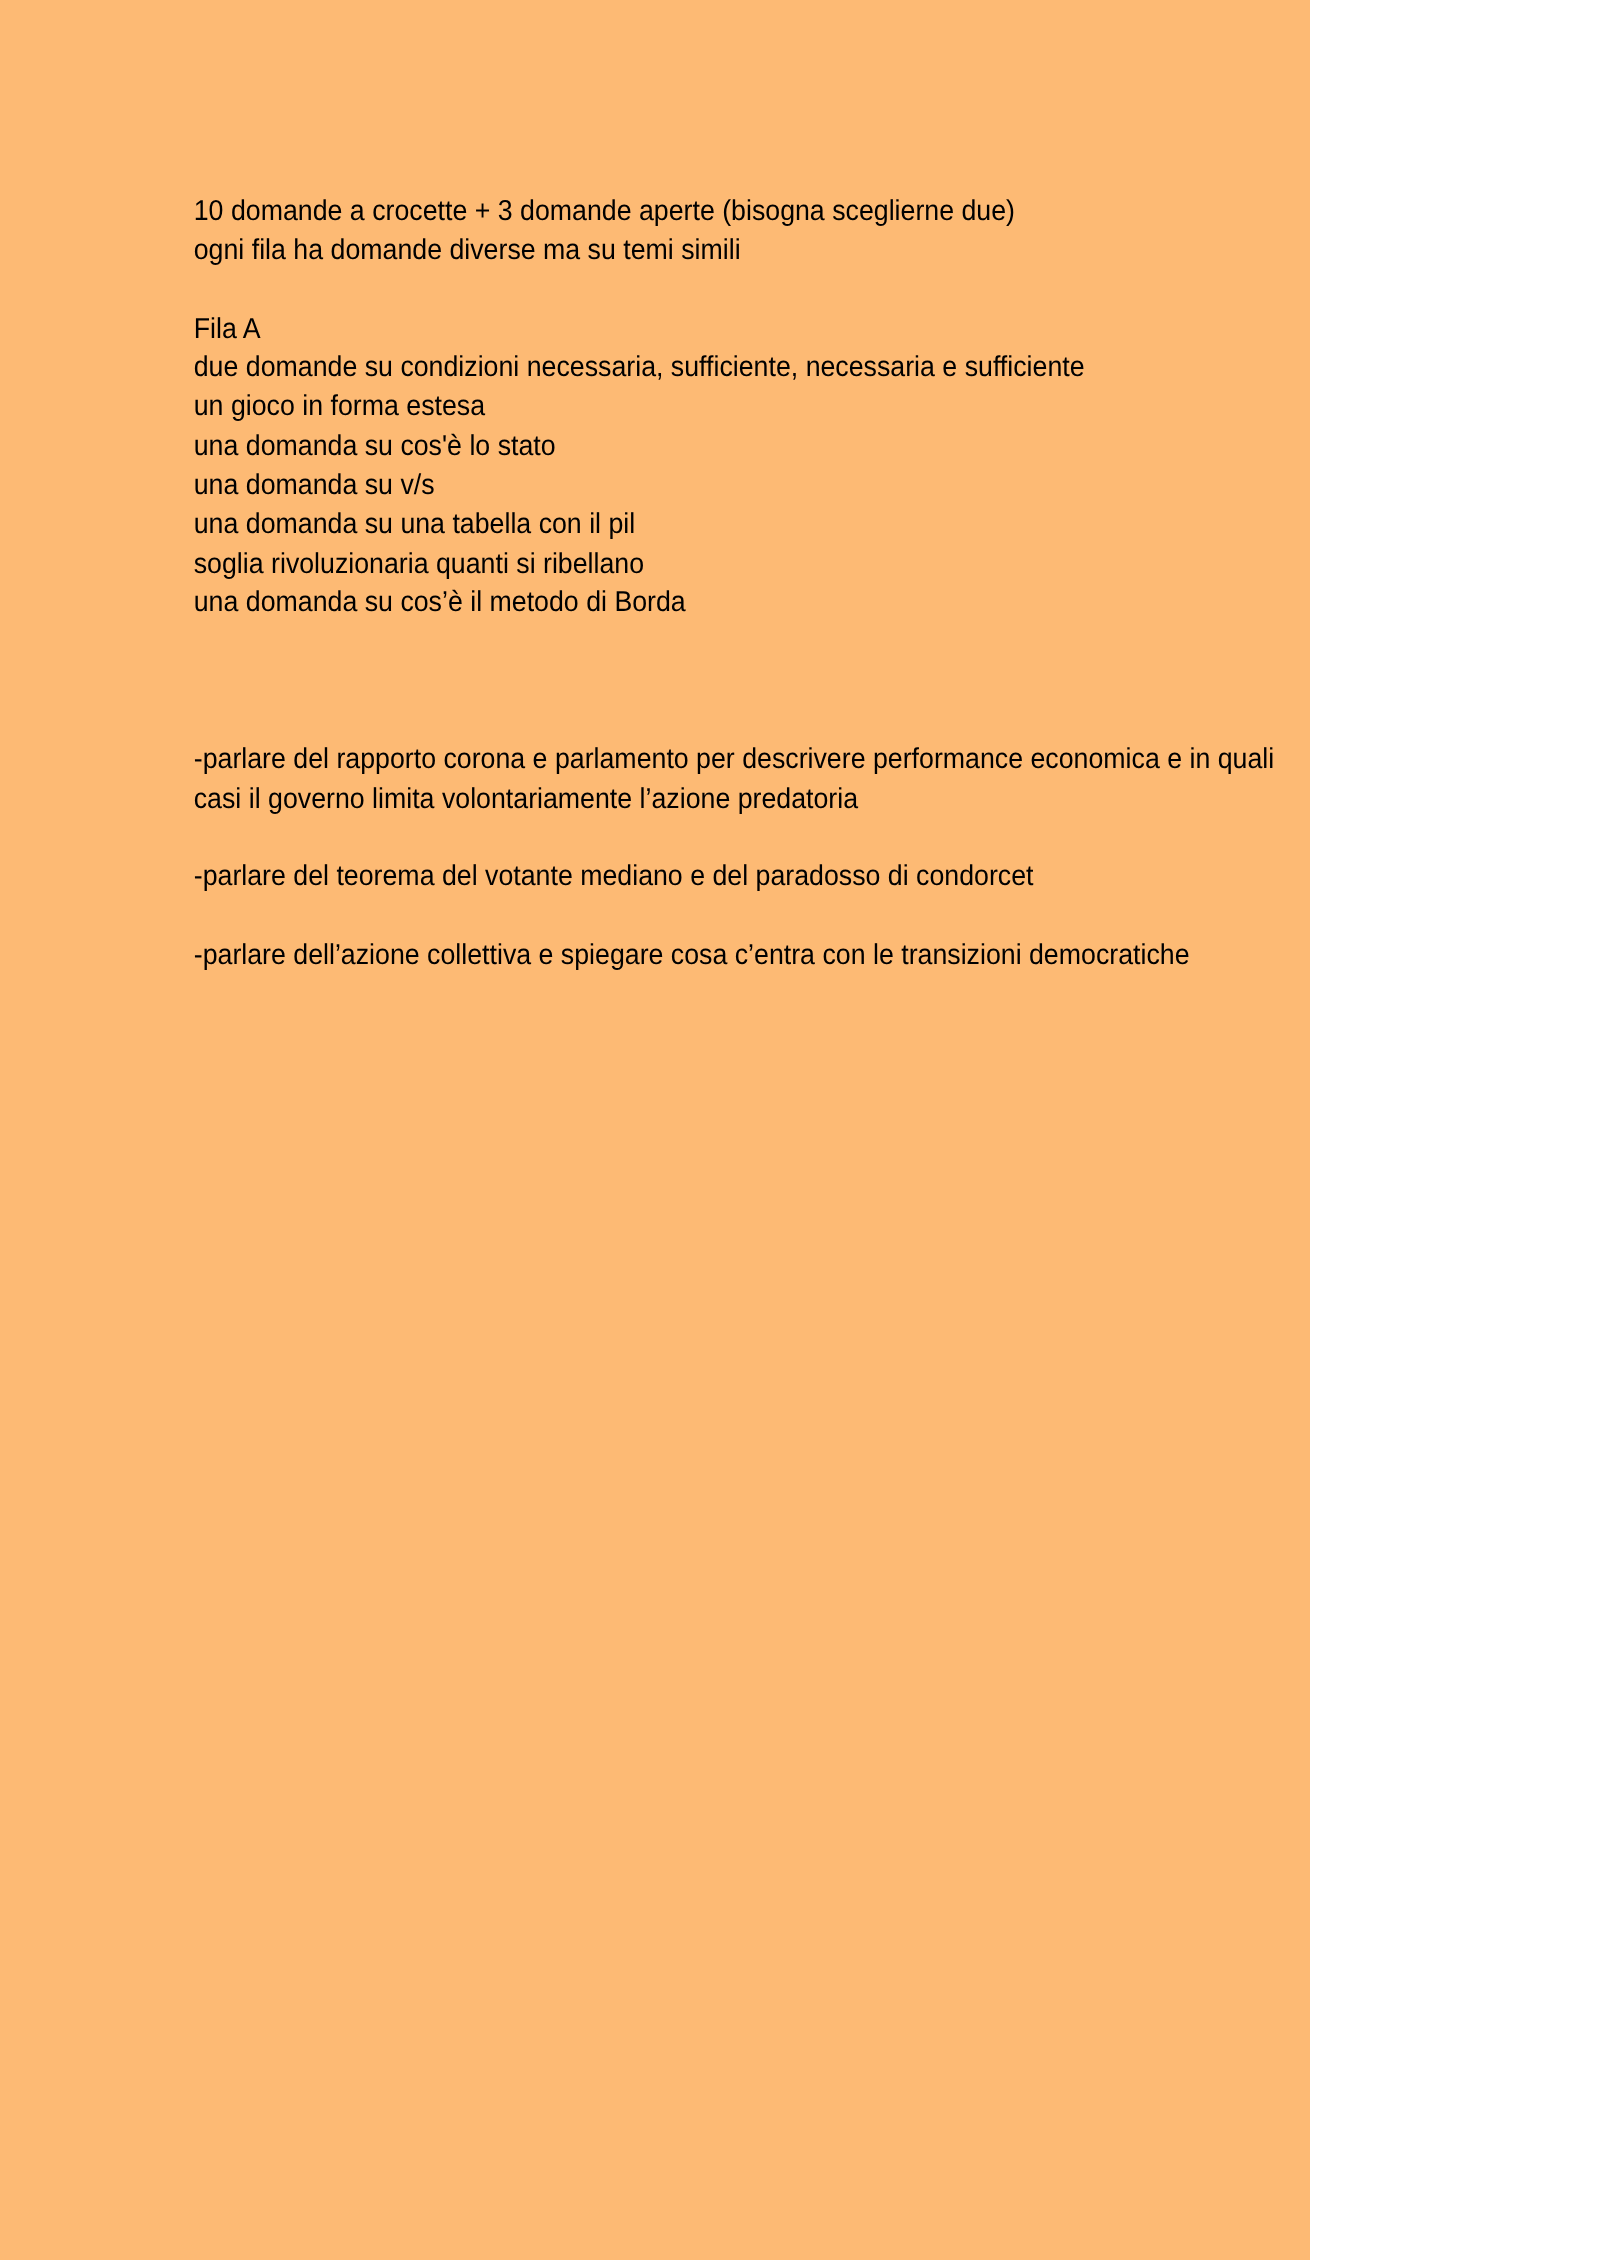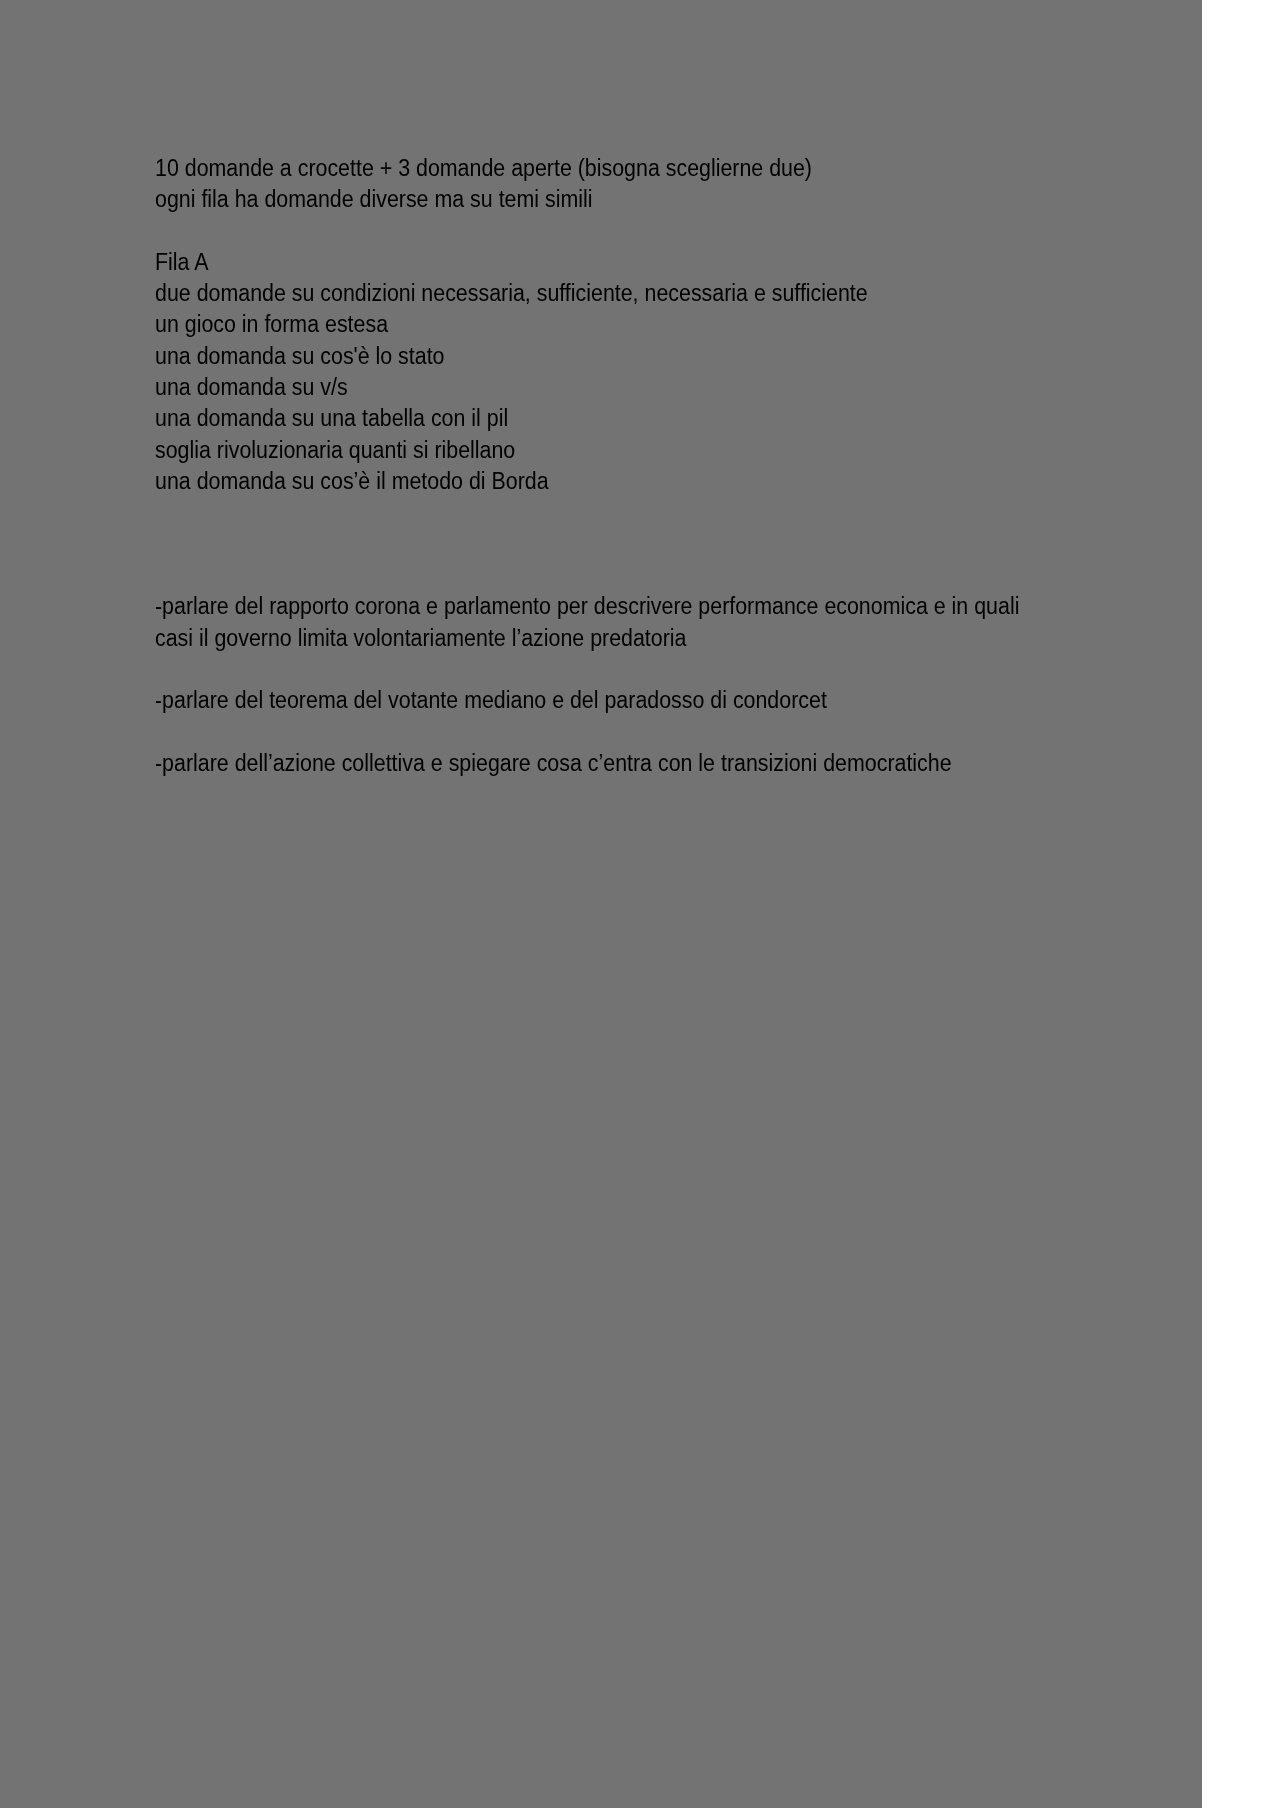--- a/index.html
+++ b/index.html
@@ -1,17 +1,17 @@
 <!DOCTYPE html>
 <html><head>
   <meta charset="utf-8">
   <style>
     html, body { margin: 0; padding: 0; background: #ffffff; }
     body { width: 1280px; height: 1808px; position: relative; overflow: hidden; }
-    .page { position: absolute; left: 0; top: 0; width: 1202px; height: 1808px; background: #737373; }
+    .page { position: absolute; left: 0; top: 0; width: 1048px; height: 1808px; background: #fdba74; }
     .doc {
       position: absolute; left: 155px; top: 153px; width: 1000px;
       font-family: "Liberation Sans", sans-serif;
       font-size: 23px; line-height: 31.3px; color: #000000;
       transform: scaleX(0.93); transform-origin: left top;
     }
     .line { white-space: nowrap; margin: 0; }
     .blank { height: 31.3px; }
     .gap-large { height: 94px; }
   </style>

